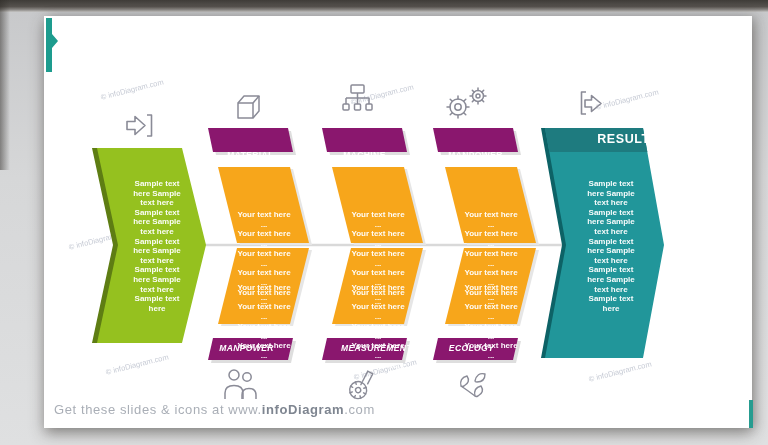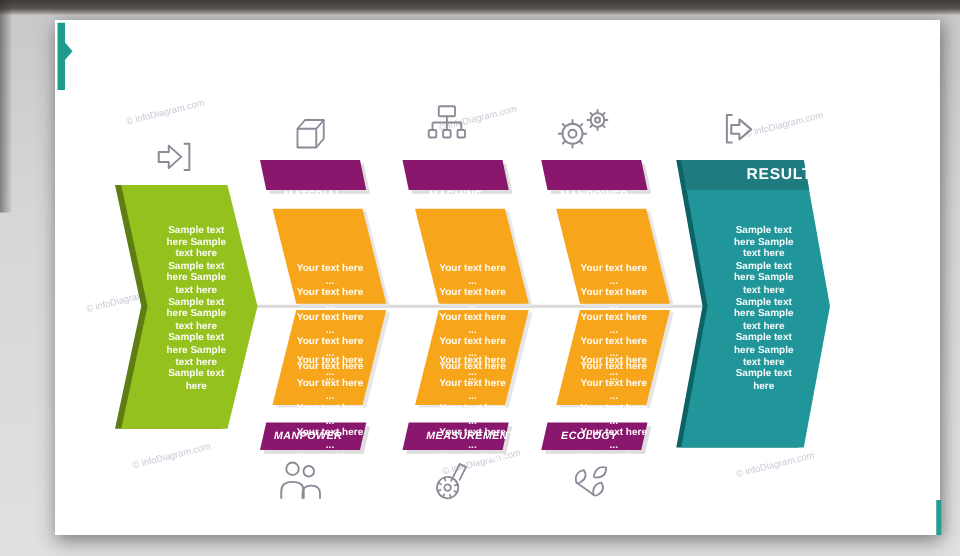--- a/index.html
+++ b/index.html
@@ -169,16 +169,17 @@
     <div class="lbl botlbl" style="left:275px;margin-left:16px;">MEASUREMENT</div>
     <div class="lbl botlbl" style="left:386px;">ECOLOGY</div>
 
     <div class="lines rootlines" style="left:190px;top:168px;">Your text here ...<br>Your text here ...<br>Your text here ...<br>Your text here ...<br>Your text here ...</div>
     <div class="lines rootlines" style="left:304px;top:168px;">Your text here ...<br>Your text here ...<br>Your text here ...<br>Your text here ...<br>Your text here ...</div>
     <div class="lines rootlines" style="left:417px;top:168px;">Your text here ...<br>Your text here ...<br>Your text here ...<br>Your text here ...<br>Your text here ...</div>
     <div class="lines rootlines" style="left:190px;top:241px;">Your text here ...<br>Your text here ...<br>Your text here ...<br>Your text here ...<br>Your text here ...</div>
     <div class="lines rootlines" style="left:304px;top:241px;">Your text here ...<br>Your text here ...<br>Your text here ...<br>Your text here ...<br>Your text here ...</div>
     <div class="lines rootlines" style="left:417px;top:241px;">Your text here ...<br>Your text here ...<br>Your text here ...<br>Your text here ...<br>Your text here ...</div>
 
+    <div class="footer"><span>Get these slides &amp; icons at www.</span><b>infoDiagram</b><span>.com</span></div>
 
     <div class="accentbar"></div>
   </div>
 </div>
 
 </body></html>

